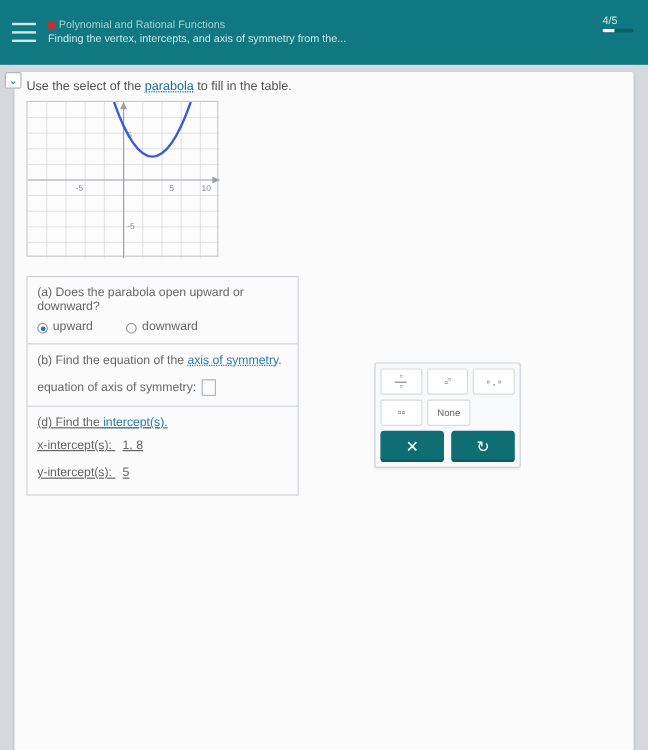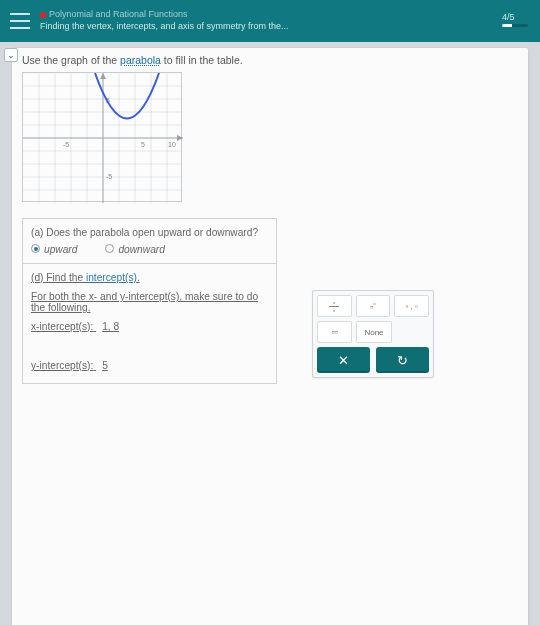--- a/index.html
+++ b/index.html
@@ -7,21 +7,21 @@
     font-family: Arial, Helvetica, sans-serif;
     background: #d5d9de;
     width: 540px;
     height: 625px;
     overflow: hidden;
     font-size: 11px;
   }
   .topbar {
     background: #107880;
     color: #cde8ea;
-    height: 42px;
+    height: 54px;
     display: flex;
     align-items: center;
     padding: 0 10px;
     position: relative;
   }
   .menu-icon {
     width: 20px; height: 16px;
     display: flex; flex-direction: column; justify-content: space-between;
     margin-right: 10px;
   }
@@ -53,27 +53,27 @@
 
   .graph {
     width:160px; height:130px; border:1px solid #c8ccd0; background:#fcfcfd;
     position:relative; margin-bottom:16px;
   }
   .grid line { stroke:#d2d6da; stroke-width:0.6; }
   .axis line { stroke:#9aa0a6; stroke-width:1; }
   .curve { stroke:#3a5bd9; stroke-width:2; fill:none; }
 
   .qbox {
-    border:1px solid #cfd3d7; width:255px; font-size:10.2px; color:#666;
+    border:1px solid #cfd3d7; width:227px; font-size:10.2px; color:#666;
   }
   .qrow { border-bottom:1px solid #cfd3d7; padding:8px 8px 8px 8px; }
   .qrow:last-child { border-bottom:none;text-decoration:underline; }
   .lk2 { color:#2a7aa8; text-decoration: underline; text-decoration-style: dotted; }
   .radios { display:flex; gap:28px; margin-top:6px; align-items:center; }
-  .radio { display:flex; align-items:flex-start; gap:4px;font-style:italic; }
+  .radio { display:flex; align-items:flex-end; gap:4px; }
   .rdot { width:9px; height:9px; border:1px solid #999; border-radius:50%; display:inline-block; position:relative;}
   .rdot.sel::after { content:""; position:absolute; inset:1.5px; background:#1a7aa8; border-radius:50%; }
   .ansbox { display:inline-block; min-width:12px; height:14px; border:1px solid #b0b8bf; vertical-align:middle; margin-left:2px; padding:0 3px; font-size:10px; line-height:13px; color:#444;}
   .bullets { margin:6px 0 6px 14px; }
   .bullets li { margin-bottom:2px; }
 
   .toolpanel {
     position:absolute; top:242px; left:300px; width:122px;
     border:1px solid #cfd3d7; border-radius:2px; background:#f7f9fa;
     box-shadow:0 1px 2px rgba(0,0,0,.06);
@@ -111,21 +111,21 @@
     <div class="prog-bar">
         <div></div>
       </div>
   </div>
 </div>
 
 <div class="page">
   <div class="chev">⌄</div>
 
   <div class="instr">
-    <span>Use the graph of the </span><span class="lk">parabola</span><span> to fill in the table.</span>
+    <span>Use the select of the </span><span class="lk">parabola</span><span> to fill in the table.</span>
   </div>
 
   <div class="graph">
     <svg width="160" height="130" viewBox="0 0 160 130">
       <g class="grid">
         <line x1="0" y1="13" x2="160" y2="13"></line>
           <line x1="0" y1="26" x2="160" y2="26"></line>
           <line x1="0" y1="39" x2="160" y2="39"></line>
           <line x1="0" y1="52" x2="160" y2="52"></line>
         <line x1="0" y1="78" x2="160" y2="78"></line>
@@ -164,27 +164,33 @@
             <span class="rdot sel"></span>
             <span>upward</span>
           </label>
         <label class="radio">
             <span class="rdot"></span>
             <span>downward</span>
           </label>
       </div>
     </div>
     <div class="qrow">
+      <div><span>(b) Find the equation of the </span><span class="lk2">axis of symmetry</span><span>.</span></div>
+      <div style="margin-top:10px;">
+        <span>equation of axis of symmetry:</span>
+        <span class="ansbox"></span>
+      </div>
+    </div>
+    <div class="qrow">
       <div><span>(d) Find the </span><span class="lk2">intercept(s)</span><span>.</span></div>
-      <div style="margin-top:8px;">For both the x- and y-intercept(s), make sure to do the following.</div>
       <div style="margin-top:8px;">
         <span>x-intercept(s):</span>
         <span style="margin-left:6px;">1, 8</span>
       </div>
-      <div style="margin-top:28px; margin-bottom:4px;">
+      <div style="margin-top:12px; margin-bottom:4px;">
         <span>y-intercept(s):</span>
         <span style="margin-left:6px;">5</span>
       </div>
     </div>
   </div>
 
   <div class="toolpanel">
     <div class="tool-row">
       <div class="tool-btn">
           <span style="display:flex;flex-direction:column;align-items:center;line-height:6px;">

